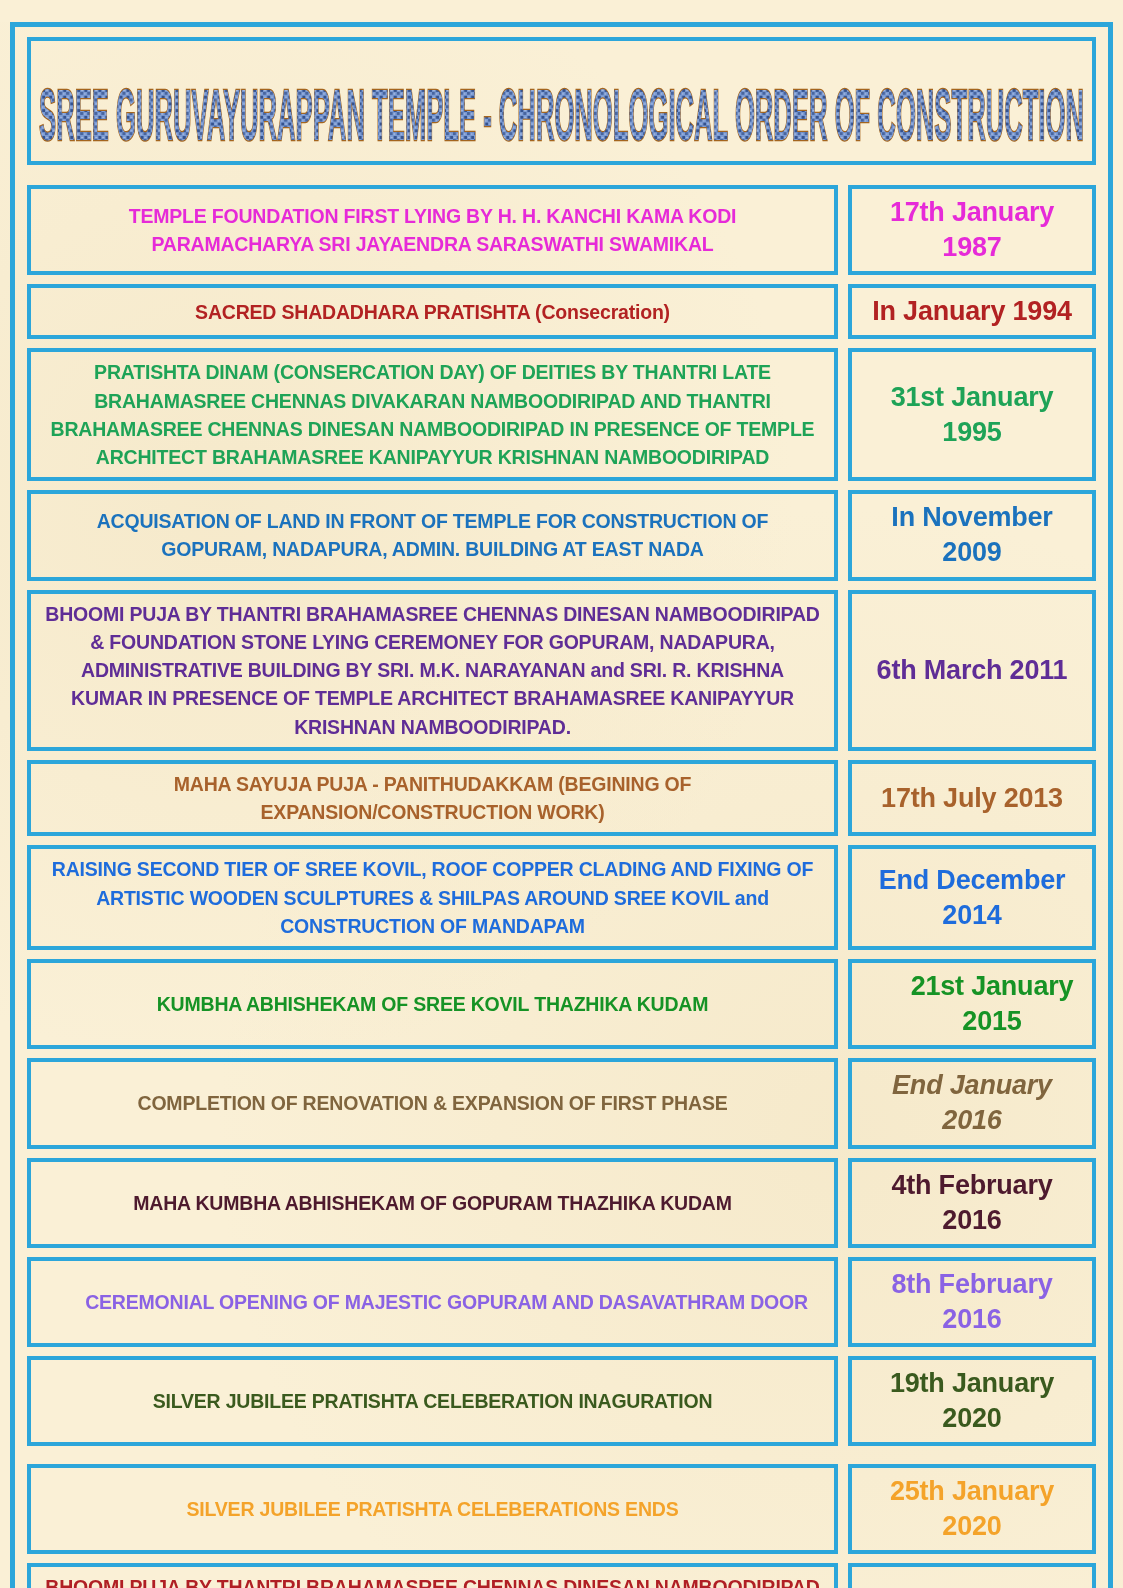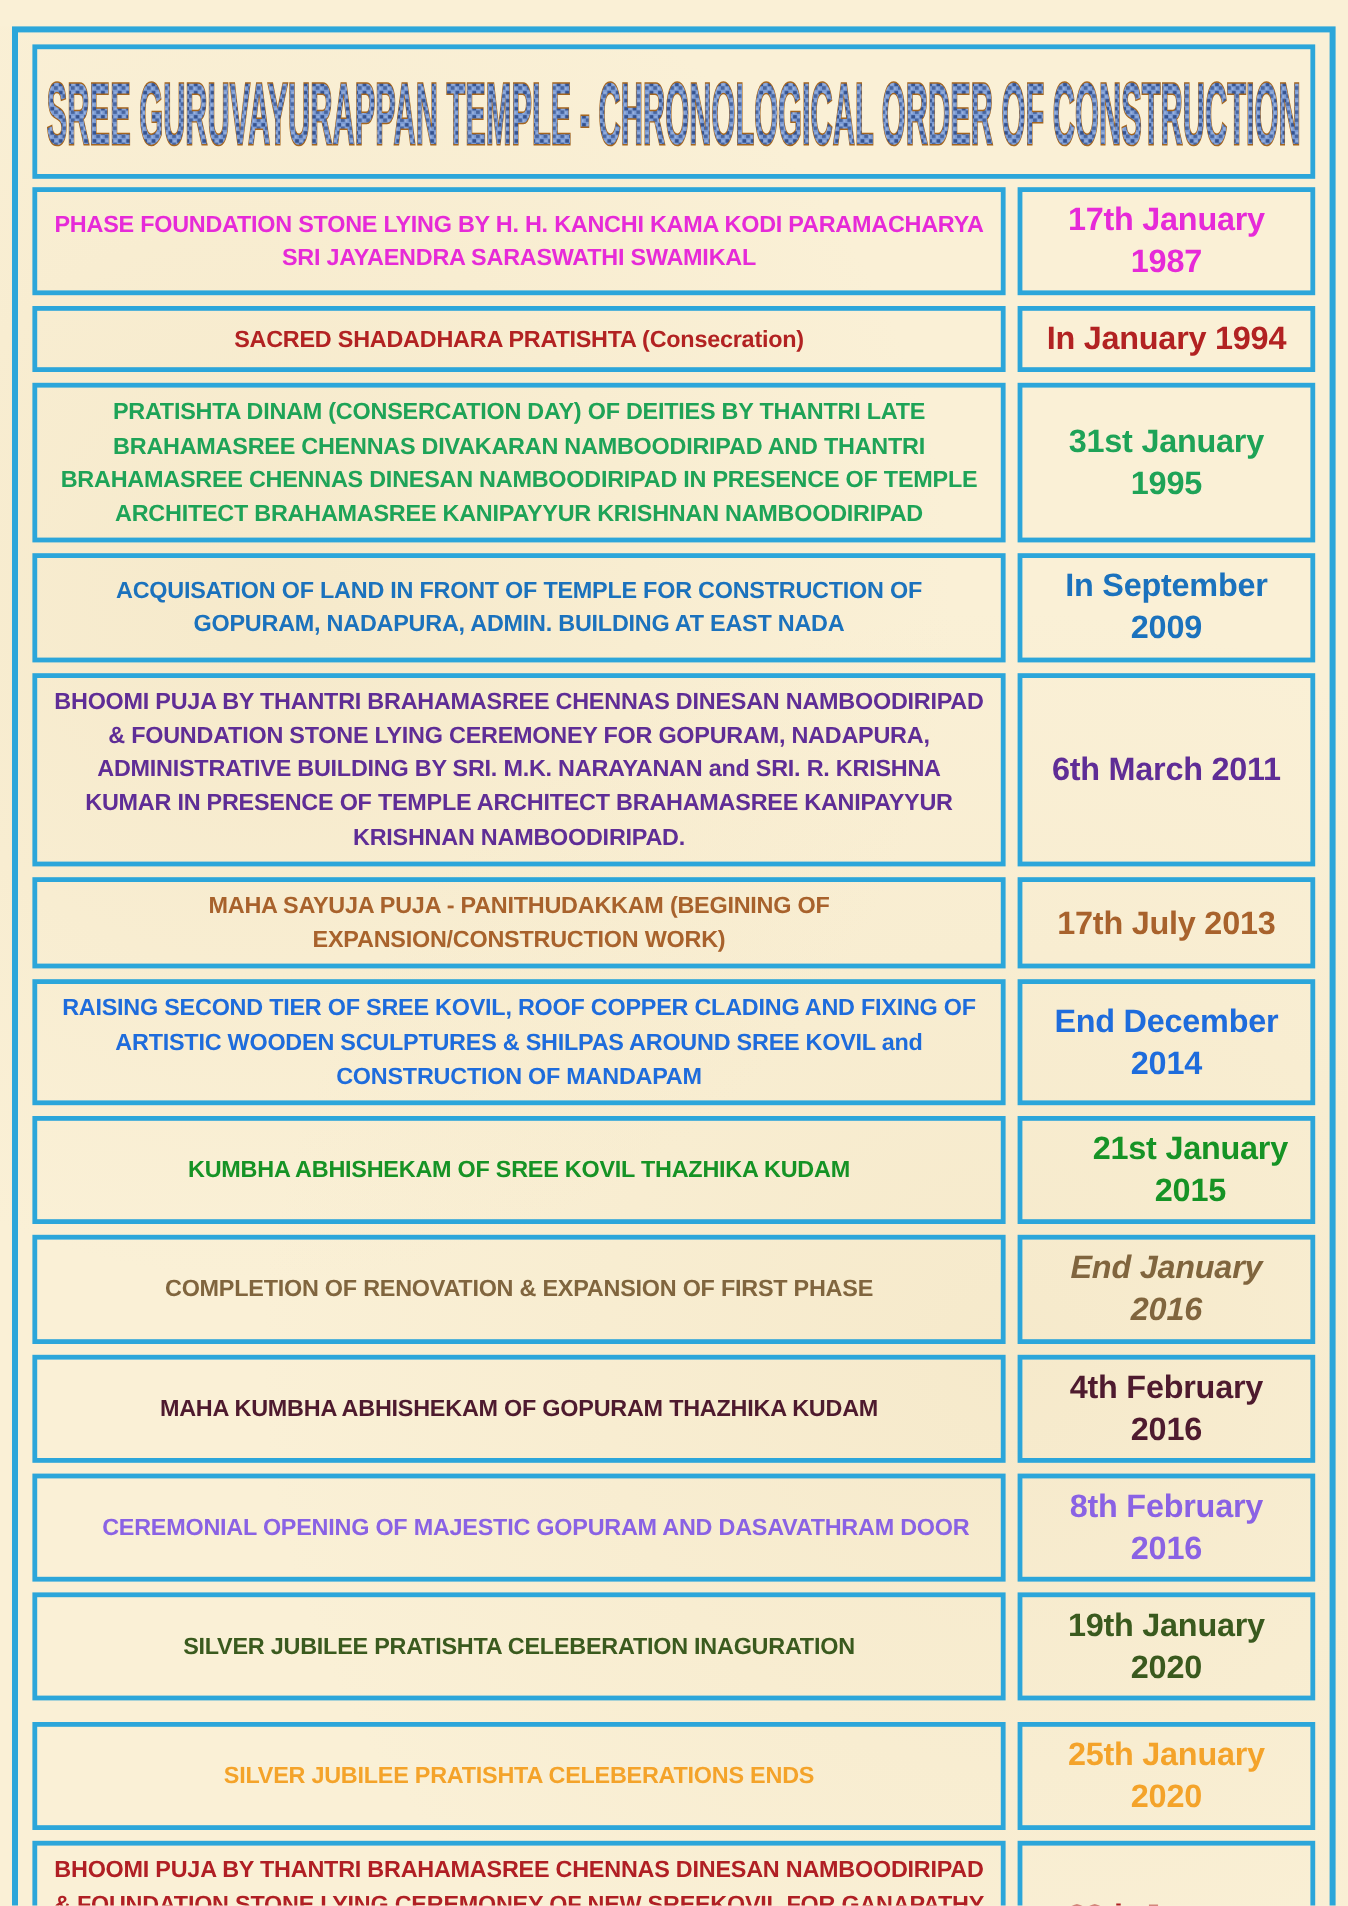--- a/index.html
+++ b/index.html
@@ -19,23 +19,23 @@
   }
   .frame {
     box-sizing: border-box;
     margin: 22px 10px 0 10px;
     border: 5px solid #2ca6da;
     padding: 10px 12px 11px 12px;
   }
   .title-box {
     box-sizing: border-box;
     border: 4px solid #2ca6da;
-    height: 112px;
-    margin-bottom: 7px;
-    display: flex; align-items: center; justify-content: center;
+    height: 128px;
+    margin-bottom: 20px;
+    display: flex; align-items: flex-end; justify-content: center;
     overflow: hidden;
   }
   .title-svg { width: 100%; height: 96px; display: block; }
   .rows { display: flex; flex-direction: column; gap: 9px; }
   .row { display: flex; gap: 10px; align-items: stretch; }
   .cell {
     box-sizing: border-box;
     border: 4px solid #2ca6da;
     background: transparent;
     display: flex; align-items: center; justify-content: center;
@@ -75,21 +75,21 @@
             <rect x="1" y="5" width="2" height="1" fill="#a9bce0"></rect>
           </pattern>
         </defs>
         <text x="528" y="78" text-anchor="middle" textLength="1040" lengthAdjust="spacingAndGlyphs" font-family="Liberation Sans, sans-serif" font-size="76" font-weight="bold" fill="url(#weave)" stroke="#a4651e" stroke-width="2.6" paint-order="stroke">SREE GURUVAYURAPPAN TEMPLE - CHRONOLOGICAL ORDER OF CONSTRUCTION</text>
       </svg>
     </div>
 
     <div class="rows">
   <div class="row">
     <div class="cell event-cell">
-      <span style="color: rgb(230, 42, 216);">PHASE FOUNDATION STONE LYING  BY H. H. KANCHI KAMA KODI PARAMACHARYA SRI JAYAENDRA SARASWATHI SWAMIKAL</span>
+      <span style="color: rgb(230, 42, 216);">TEMPLE FOUNDATION FIRST LYING  BY H. H. KANCHI KAMA KODI PARAMACHARYA SRI JAYAENDRA SARASWATHI SWAMIKAL</span>
     </div>
     <div class="cell date-cell">
       <span style="color: rgb(230, 42, 216);">17th January 1987</span>
     </div>
   </div>
 
   <div class="row">
     <div class="cell event-cell">
       <span style="color: rgb(178, 34, 34);">SACRED SHADADHARA PRATISHTA (Consecration)</span>
     </div>
@@ -105,21 +105,21 @@
     <div class="cell date-cell">
       <span style="color: rgb(30, 163, 87);">31st January 1995</span>
     </div>
   </div>
 
   <div class="row">
     <div class="cell event-cell">
       <span style="color: rgb(27, 114, 189);">ACQUISATION OF LAND IN FRONT OF TEMPLE FOR CONSTRUCTION OF GOPURAM, NADAPURA, ADMIN. BUILDING AT EAST NADA</span>
     </div>
     <div class="cell date-cell">
-      <span style="color: rgb(27, 114, 189);">In September 2009</span>
+      <span style="color: rgb(27, 114, 189);">In November 2009</span>
     </div>
   </div>
 
   <div class="row">
     <div class="cell event-cell">
       <span style="color: rgb(95, 45, 150);">BHOOMI PUJA BY THANTRI BRAHAMASREE CHENNAS DINESAN NAMBOODIRIPAD &amp; FOUNDATION STONE LYING CEREMONEY FOR GOPURAM, NADAPURA, ADMINISTRATIVE BUILDING BY SRI. M.K. NARAYANAN and SRI. R. KRISHNA KUMAR IN PRESENCE OF TEMPLE ARCHITECT BRAHAMASREE KANIPAYYUR KRISHNAN NAMBOODIRIPAD.</span>
     </div>
     <div class="cell date-cell">
       <span style="color: rgb(95, 45, 150);">6th March 2011</span>
     </div>

